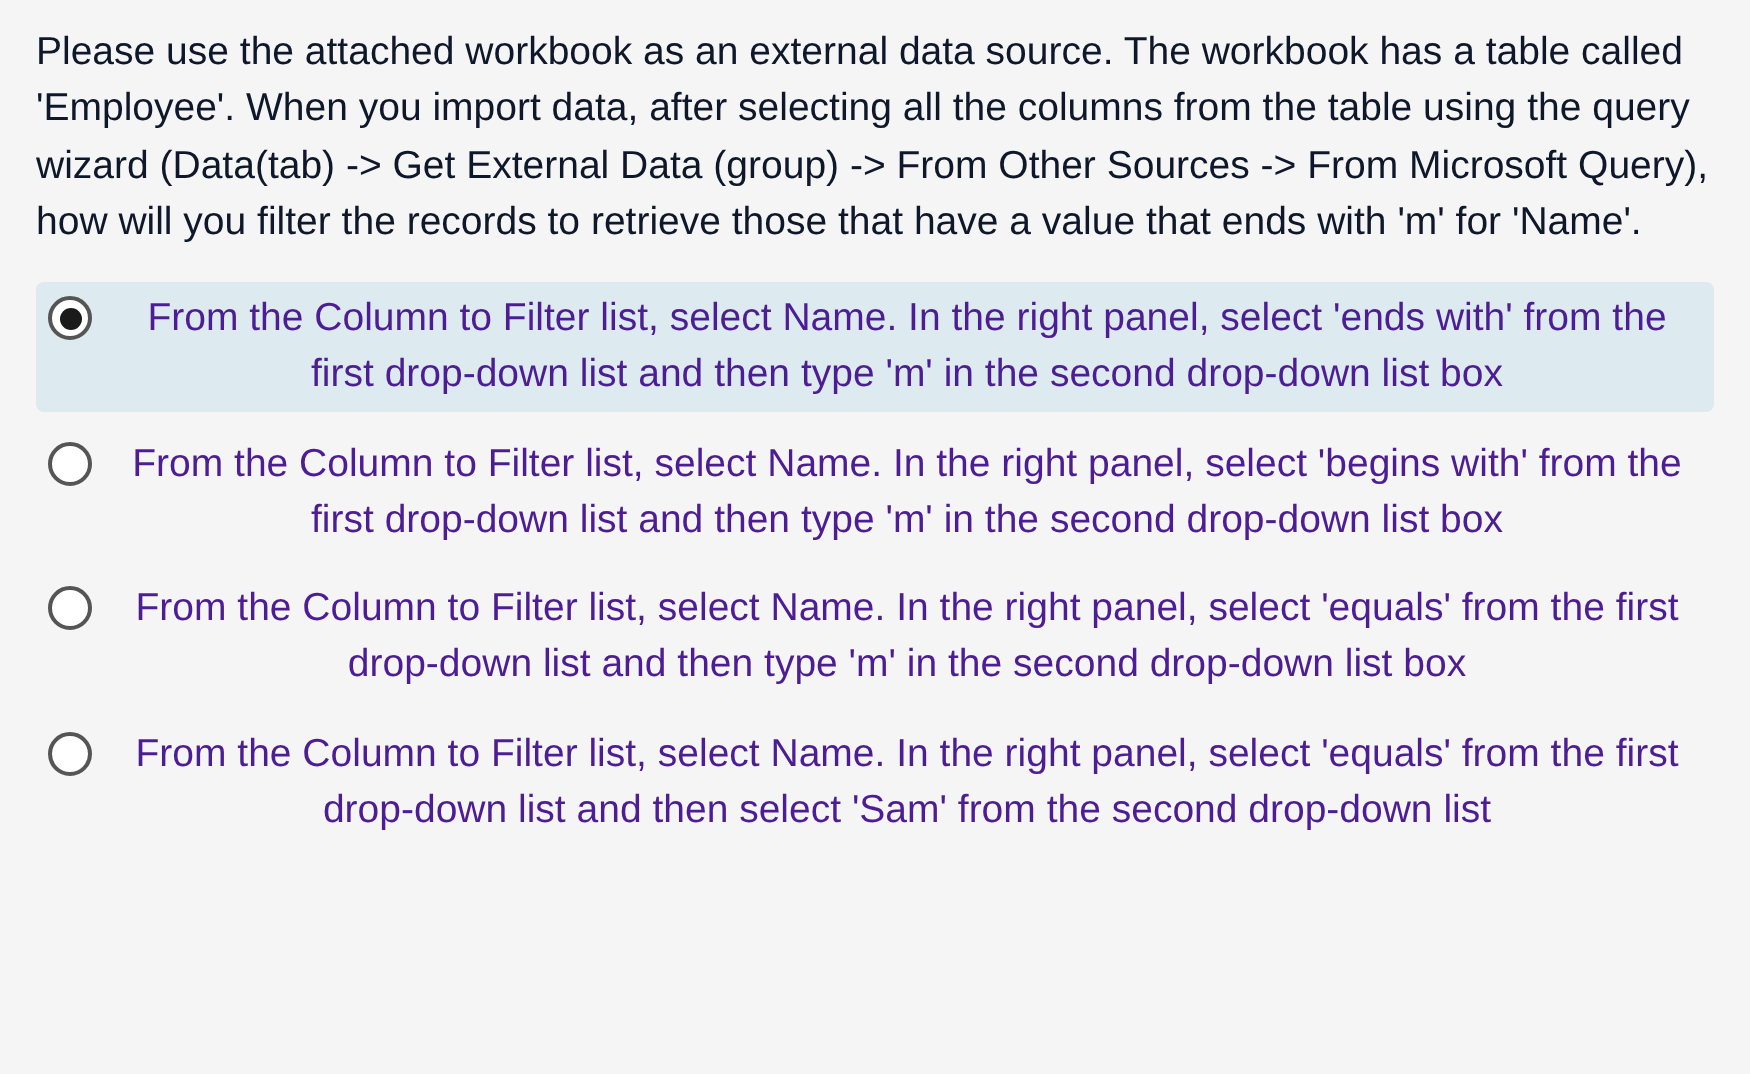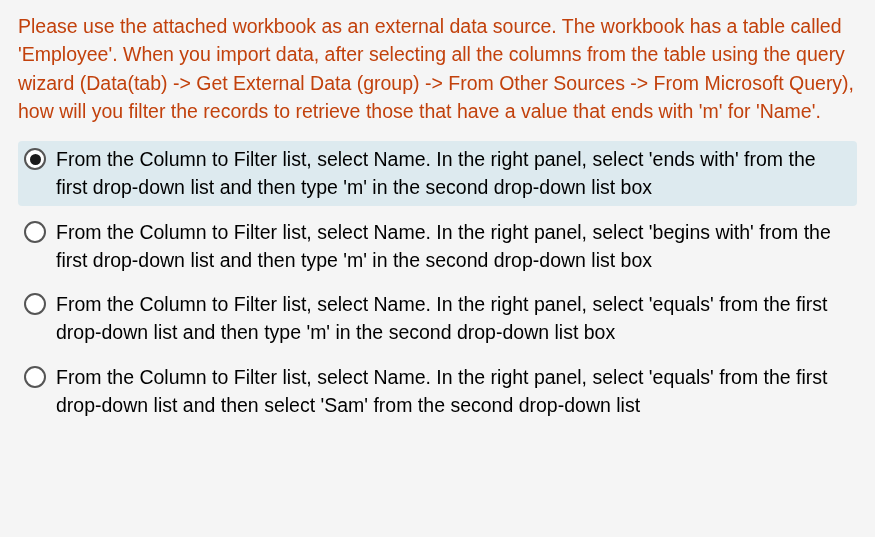--- a/index.html
+++ b/index.html
@@ -11,21 +11,21 @@
       font-family: -apple-system, BlinkMacSystemFont, "Segoe UI", Arial, sans-serif;
       background: #f5f5f5;
       width: 875px;
       height: 537px;
       padding: 12px 18px;
       color: #2a2a2a;
     }
     .question {
       font-size: 19.5px;
       line-height: 1.45;
-      color: #c2410c;
+      color: #0f172a;
       margin-bottom: 16px;
       font-weight: 500;
     }
     .options {
       display: flex;
       flex-direction: column;
       gap: 8px;
     }
     .option {
       display: flex;
@@ -53,22 +53,23 @@
     .radio.checked::after {
       content: "";
       width: 11px;
       height: 11px;
       background: #1a1a1a;
       border-radius: 50%;
     }
     .option-text {
       font-size: 19.5px;
       line-height: 1.45;
-      color: #000000;
+      color: #4c1d95;
       font-weight: 500;
+      text-align: center;
     }
   </style>
 </head>
 <body>
 
 <div class="question">Please use the attached workbook as an external data source. The workbook has a table called 'Employee'. When you import data, after selecting all the columns from the table using the query wizard (Data(tab) -&gt; Get External Data (group) -&gt; From Other Sources -&gt; From Microsoft Query), how will you filter the records to retrieve those that have a value that ends with 'm' for 'Name'.</div>
 
 <div class="options">
   <div class="option selected">
     <div class="radio checked"></div>

